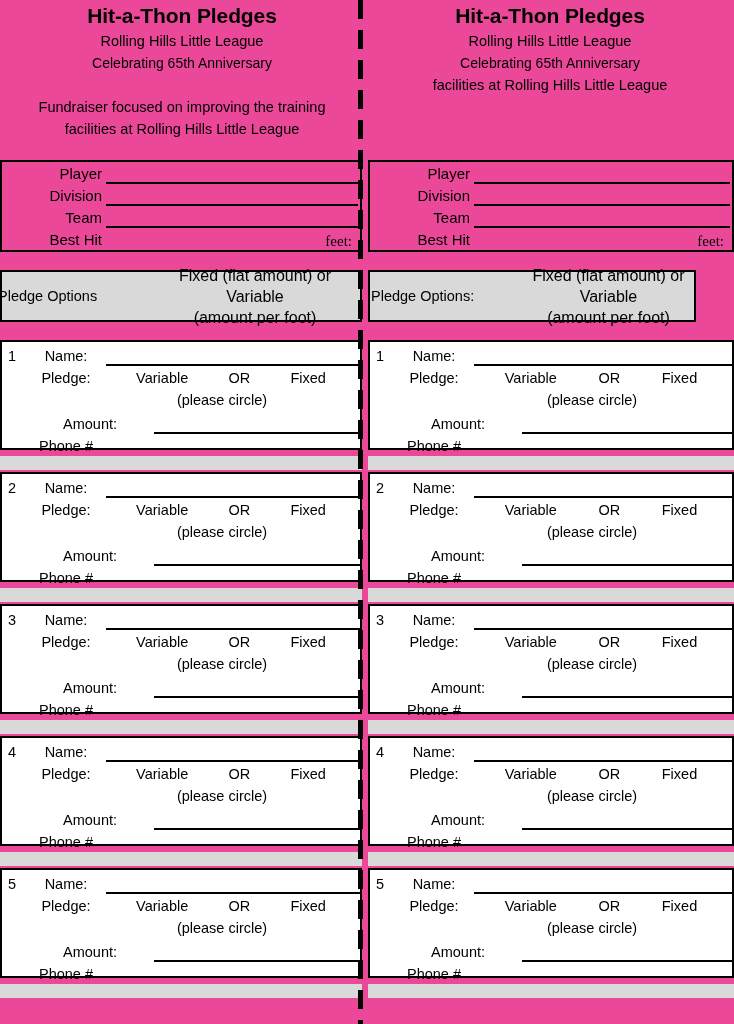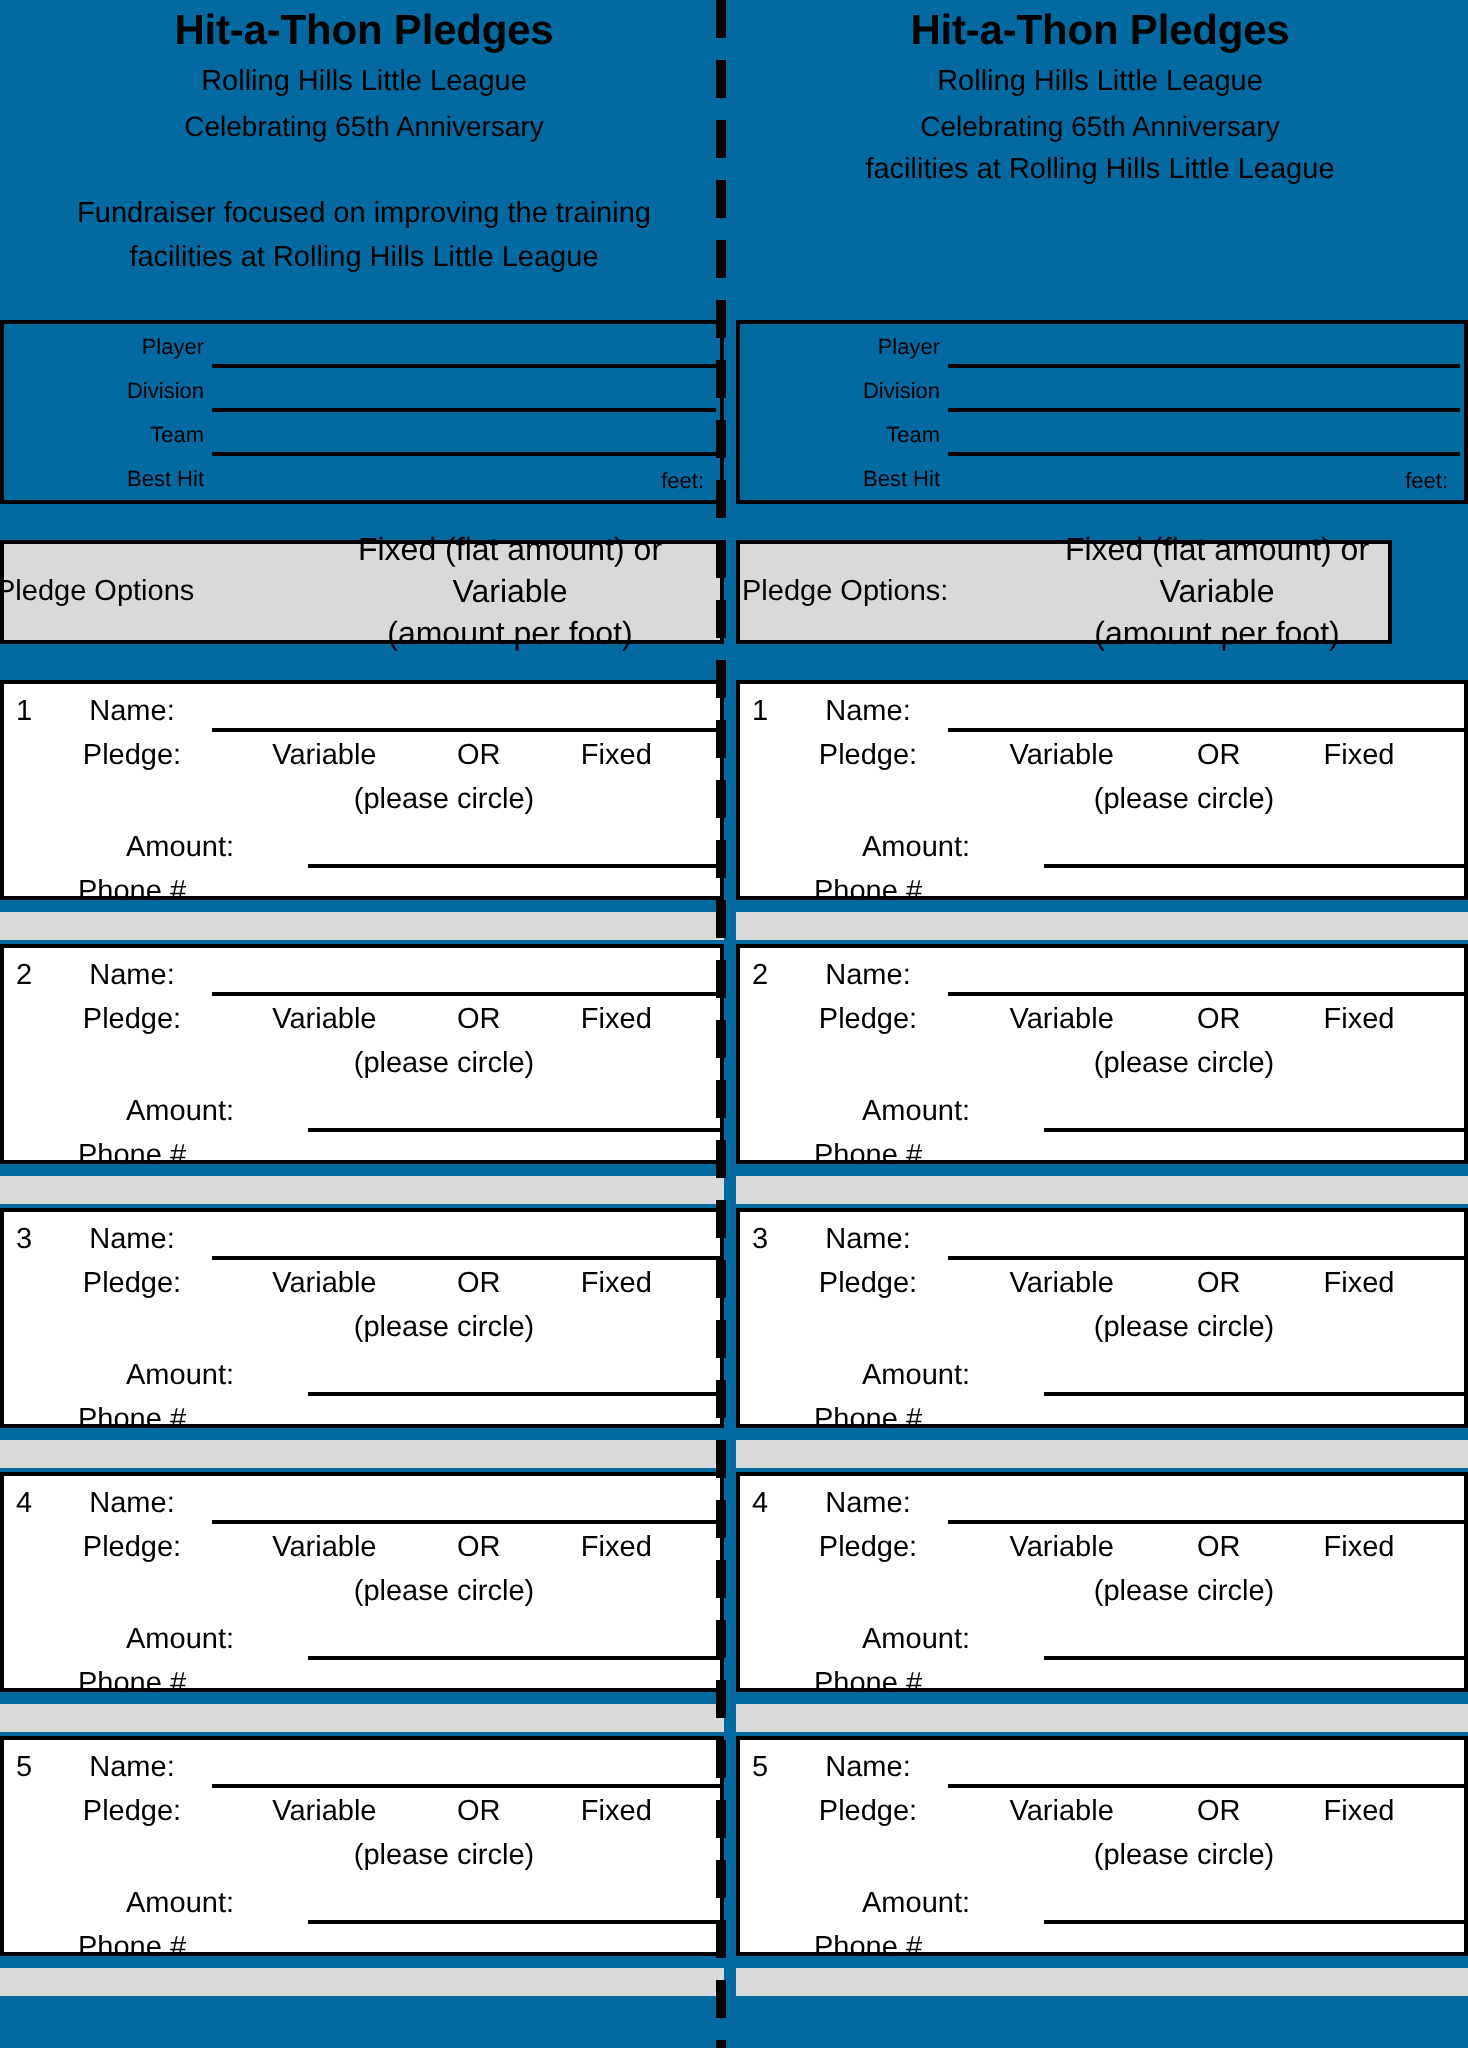--- a/index.html
+++ b/index.html
@@ -15,21 +15,21 @@
     color: #000000;
     position: relative;
     overflow: hidden;
   }
 
   
   #page {
     position: relative;
     width: 734px;
     height: 1024px;
-    background: #0369a1;
+    background: #ec4899;
   }
 
   
   #fold-line {
     position: absolute;
     left: 358px;
     top: 0;
     width: 5px;
     height: 1024px;
     background-image: linear-gradient(to bottom,
@@ -88,34 +88,35 @@
     border: 2px solid #000;
     box-sizing: border-box;
     padding: 0;
   }
   .half.right .info-box { width: 366px; }
 
   .info-row {
     display: flex;
     align-items: flex-end;
     height: 22px;
-    font-size: 11px;
+    font-size: 15px;
   }
   .info-label {
     width: 100px;
     text-align: right;
     padding-right: 4px;
     line-height: 20px;
     flex: none;
   }
   .info-rule {
     flex: 1 1 auto;
     border-bottom: 2px solid #000;
     height: 19px;
     margin-right: 2px;
+    font-family: Liberation Serif, serif;
   }
   .info-row.besthit .info-rule {
     border-bottom: none;
     text-align: right;
     line-height: 20px;
     padding-right: 6px;
   }
 
   
   .options-banner {

